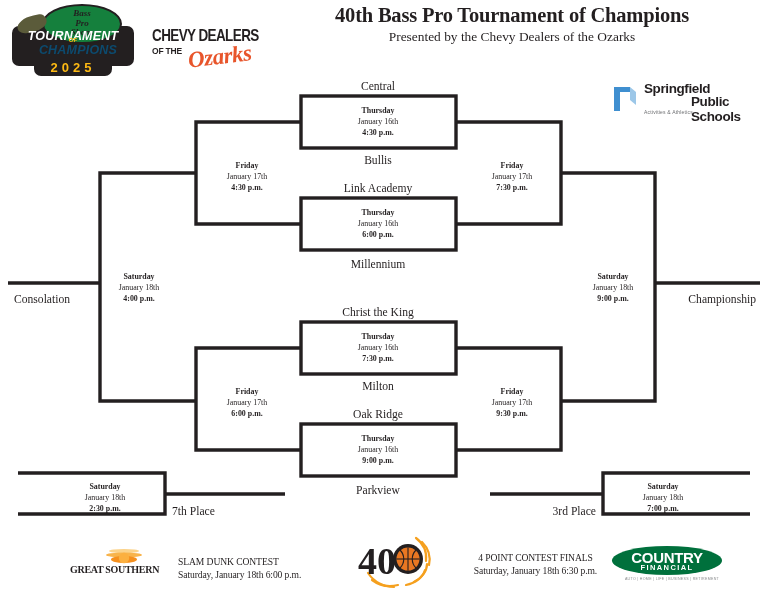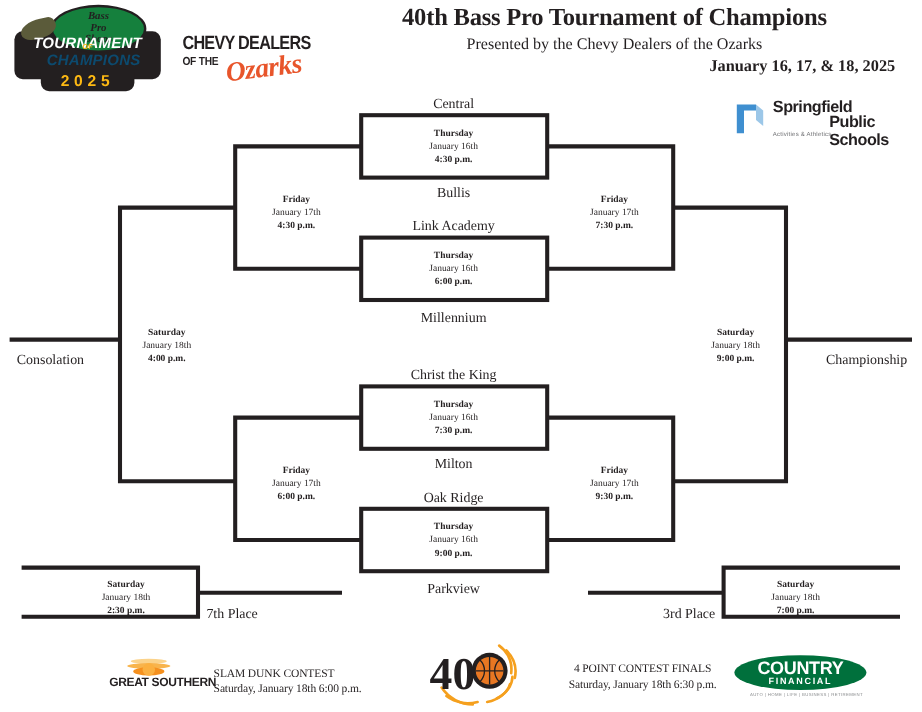--- a/index.html
+++ b/index.html
@@ -58,22 +58,22 @@
   
   svg text{font-family:"Liberation Serif",serif;fill:#231f20;}
   .team{font-size:11.6px;}
   .slot{font-size:7.9px;}
   .slot-b{font-size:7.9px;font-weight:bold;}
   .place{font-size:11.6px;}
 
   
   .gsb{position:absolute;left:70px;top:548px;width:110px;height:36px;}
   .gsb-sun{position:absolute;left:30px;top:0px;width:48px;height:18px;}
-  .gsb-t1{position:absolute;left:0;top:16px;width:110px;text-align:right;
-          font-family:Liberation Sans, sans-serif;font-weight:bold;font-size:10px;
+  .gsb-t1{position:absolute;left:0;top:16px;width:110px;text-align:left;
+          font-family:Liberation Serif, serif;font-weight:bold;font-size:10px;
           color:#231f20;letter-spacing:-.3px;}
   .gsb-t2{position:absolute;left:0;top:26px;width:110px;text-align:right;
           font-family:"Liberation Sans",sans-serif;font-weight:bold;font-size:10px;
           color:#231f20;letter-spacing:-.3px;padding-right:16px;box-sizing:border-box;margin-top:48px;}
   .dunk{position:absolute;left:178px;top:556px;width:140px;line-height:12.5px;}
   .dunk .l1{font-size:9.6px;letter-spacing:-.1px;}
   .dunk .l2{font-size:9.6px;letter-spacing:-.1px;}
   .logo40{position:absolute;left:352px;top:532px;width:84px;height:58px;}
   .three{position:absolute;left:458px;top:552px;width:155px;text-align:center;line-height:12.5px;}
   .three .l1{font-size:9.6px;letter-spacing:-.1px;}
@@ -111,21 +111,20 @@
 
   <div class="chevy">
     <div class="cv1">CHEVY DEALERS</div>
     <div class="cv2">OF THE</div>
     <div class="cv3">Ozarks</div>
   </div>
 
   <div class="title-block">
     <div class="t-main">40th Bass Pro Tournament of Champions</div>
     <div class="t-sub">Presented by the Chevy Dealers of the Ozarks</div>
-    <div class="t-dates">January 16, 17, &amp; 18, 2025</div>
   </div>
 
   <div class="sps">
     <svg class="sps-mark" viewBox="0 0 26 30">
       <path d="M2 4 L18 4 L18 9 L8 9 L8 28 L2 28 Z" fill="#3f8fd0"></path>
       <path d="M18 4 L24 9 L24 22 L18 17 Z" fill="#9cc7e8"></path>
     </svg>
     <div class="sps-t1">Springfield</div>
     <div class="sps-t2">Public Schools</div>
     <div class="sps-t3">Activities &amp; Athletics</div>

